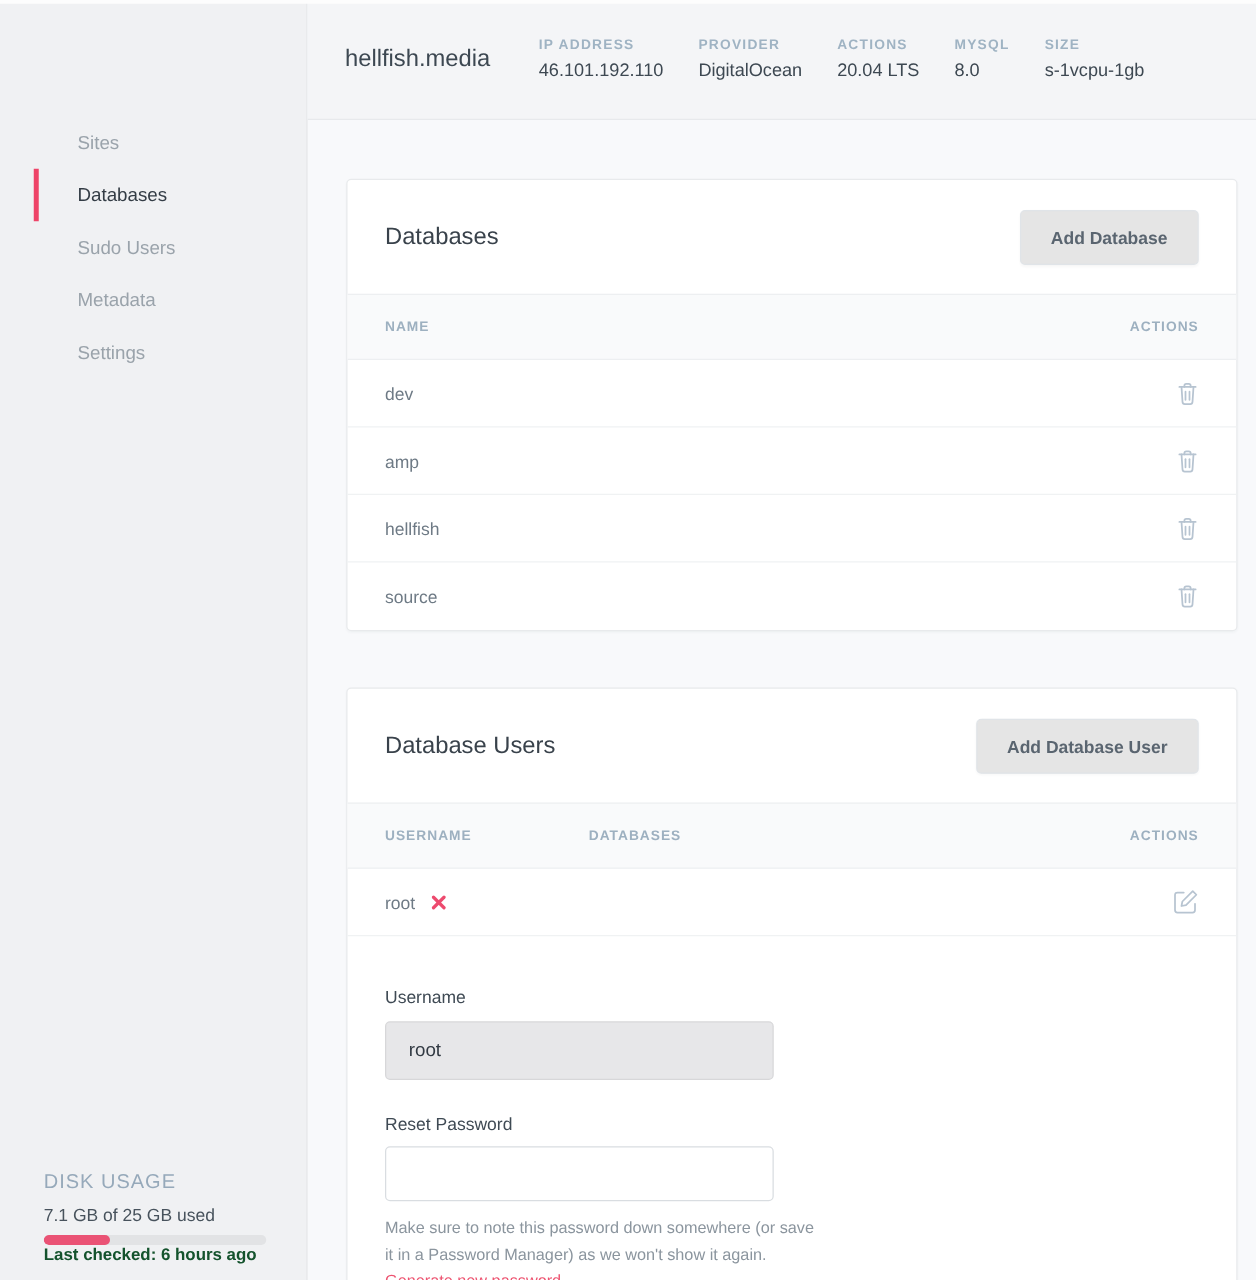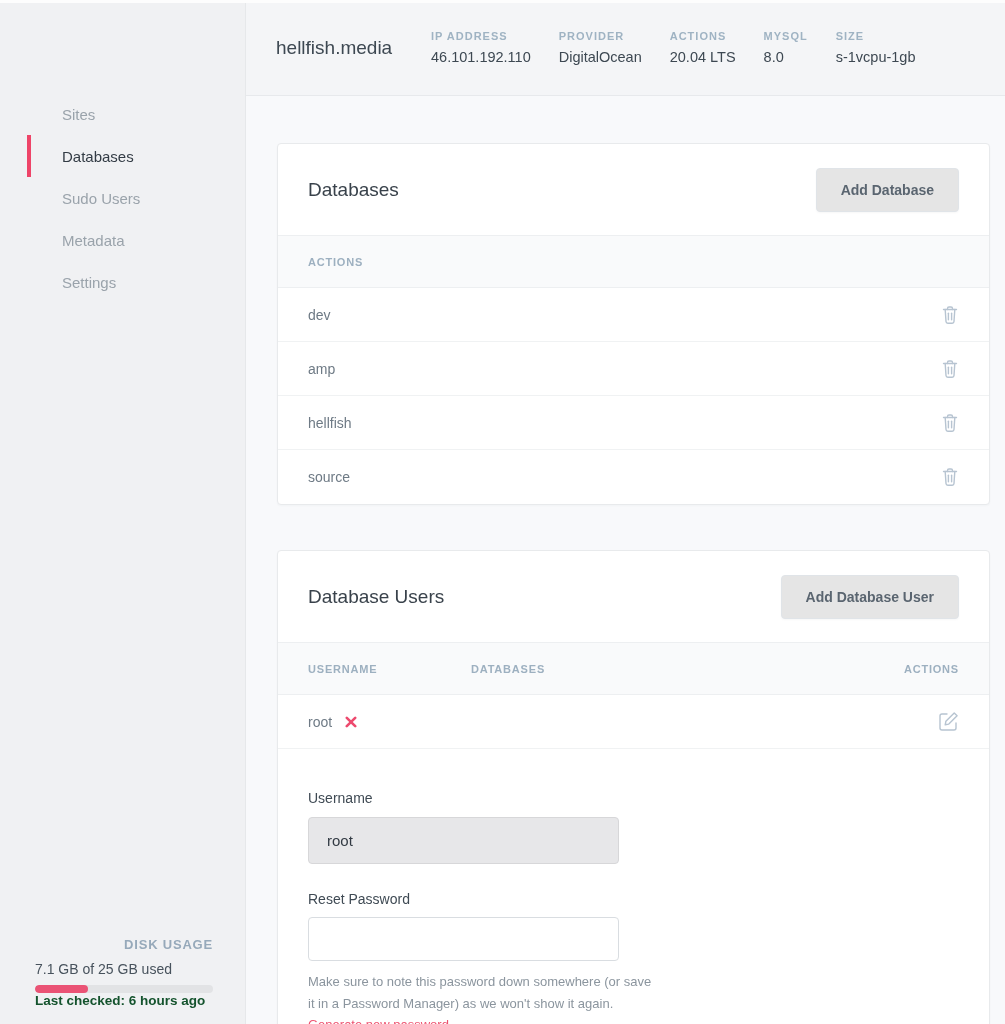--- a/index.html
+++ b/index.html
@@ -18,21 +18,21 @@
   .nav { padding-top:93px;margin-left:27px; }
   .nav-item {
     position:relative; height:42px; display:flex; align-items:center;
     padding-left:35px; font-size:15px; color:#9aa3ab; cursor:pointer;
   }
   .nav-item.active { color:#333c45; }
   .active-marker {
     position:absolute; left:0; top:0; bottom:0; width:4px; background:#ee4468;
   }
   .disk { position:absolute; left:35px; top:937px; width:178px; }
-  .disk-label { font-size:13px; font-weight:bold; letter-spacing:.8px; color:#96a9ba;text-align:right; }
+  .disk-label { font-size:16px; font-weight:normal; letter-spacing:.8px; color:#96a9ba; }
   .disk-text { font-size:14px; color:#47525c; margin-top:9px; }
   .disk-bar { margin-top:8px; height:8px; border-radius:4px; background:#e2e3e5; overflow:hidden; }
   .disk-fill { height:8px; border-radius:4px; background:#ea5375; }
   .disk-checked { margin-top:0; font-size:13.5px; color:#14532d;font-weight:bold; }
 
   
   .topbar {
     position:absolute; left:246px; top:0; width:759px; height:96px;
     background:#f4f5f7; border-bottom:1px solid #e7e9ec;
     display:flex; align-items:center; padding-left:30px;
@@ -155,20 +155,21 @@
 </header>
 
 <main class="main">
 
   <section class="card card-databases">
     <div class="card-header">
       <h2 class="card-title">Databases</h2>
       <button class="btn">Add Database</button>
     </div>
     <div class="table-head">
+      <span class="col-grow">NAME</span>
       <span>ACTIONS</span>
     </div>
 
     <div class="row">
       <span class="col-grow">dev</span>
       <button class="icon-btn">
         <svg width="18" height="20" viewBox="0 0 18 20" fill="none" stroke="#b7c4d1" stroke-width="1.4" stroke-linecap="round" stroke-linejoin="round">
           <path d="M6.5 4.5v-1a1.5 1.5 0 0 1 1.5-1.5h2a1.5 1.5 0 0 1 1.5 1.5v1"></path>
           <path d="M2.5 4.5h13"></path>
           <path d="M4.2 4.5l.8 12a1.8 1.8 0 0 0 1.8 1.7h4.4a1.8 1.8 0 0 0 1.8-1.7l.8-12"></path>

